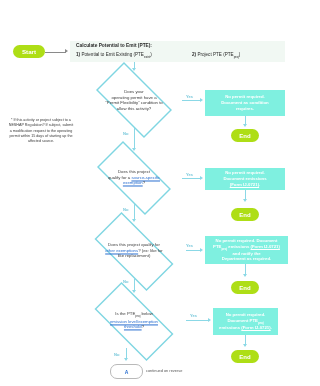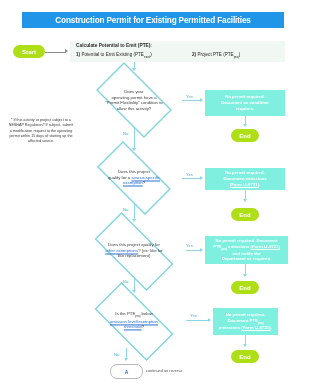--- a/index.html
+++ b/index.html
@@ -256,23 +256,20 @@
     font-size: 3.9px;
     color: #555555;
     white-space: nowrap;
   }
 </style>
 </head>
 <body>
 
 <div id="page">
 
-  <div class="header-bar">
-    <span class="header-title">Construction Permit for Existing Permitted Facilities</span>
-  </div>
 
   <div class="pill pill-start">
     <span>Start</span>
   </div>
 
   <div class="gray-line" style="left:45px; top:51.5px; width:21px;"></div>
   <div class="gray-arrow" style="left:65px; top:49.3px;"></div>
 
   <div class="pte-box">
     <div class="pte-title">Calculate Potential to Emit (PTE):</div>

